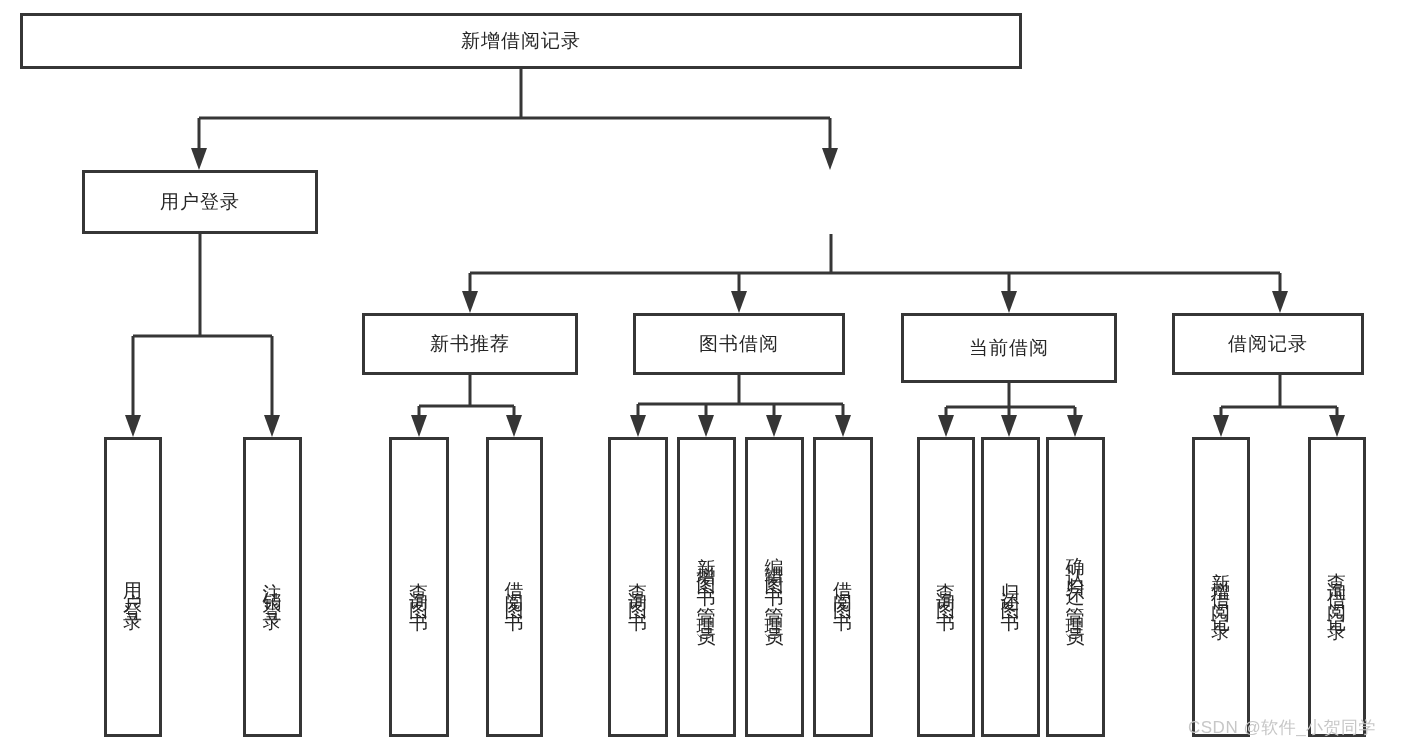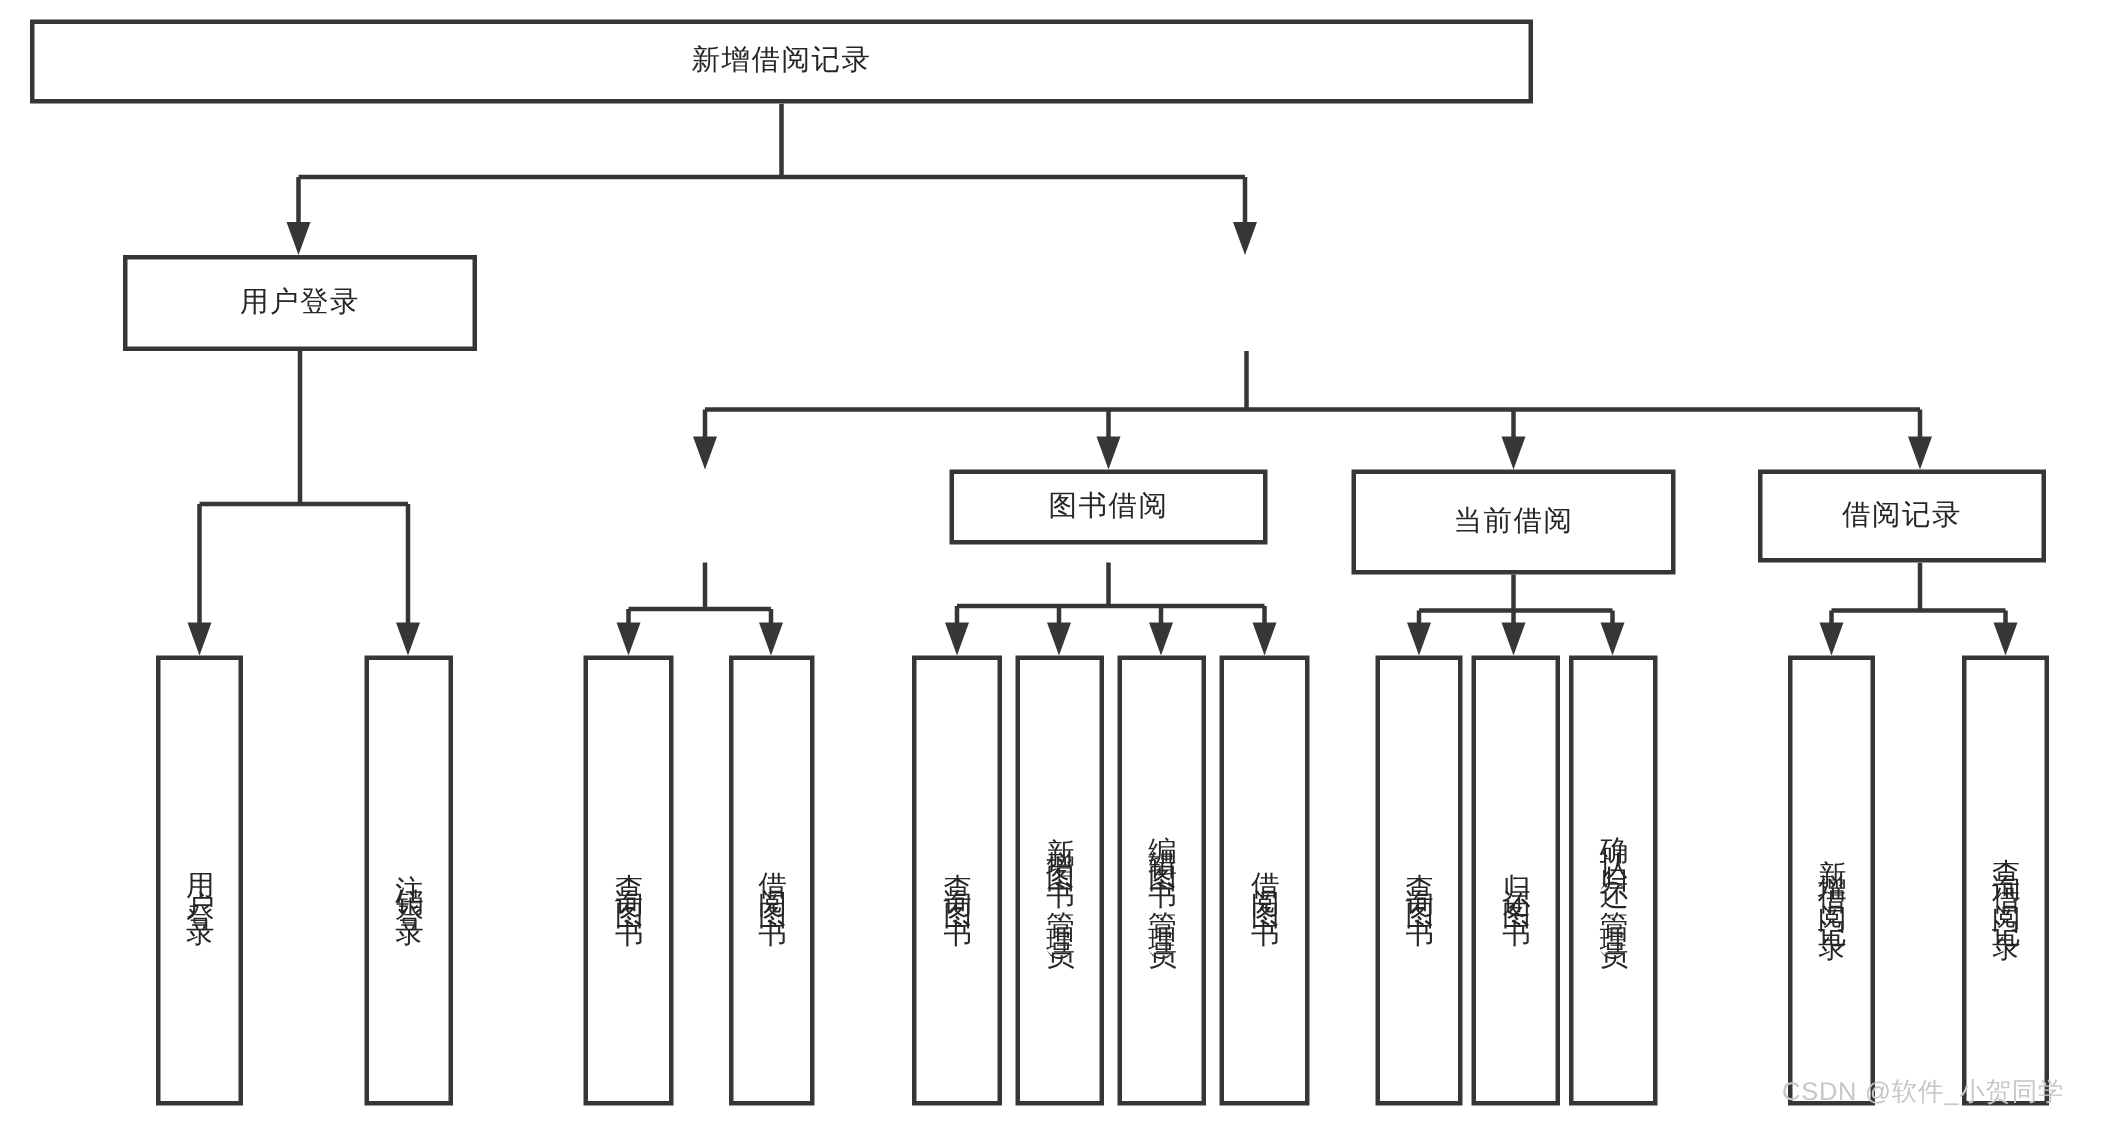--- a/index.html
+++ b/index.html
@@ -97,21 +97,22 @@
       <polygon points="1067,415 1083,415 1075,437"></polygon>
       <polygon points="1213,415 1229,415 1221,437"></polygon>
       <polygon points="1329,415 1345,415 1337,437"></polygon>
     </g>
   </svg>
 
   <div class="node" style="left:20px; top:13px; width:1002px; height:56px">新增借阅记录</div>
 
   <div class="node" style="left:82px; top:170px; width:236px; height:64px">用户登录</div>
 
-  <div class="node" style="left:633px; top:313px; width:212px; height:50px">图书借阅</div>
+  <div class="node" style="left:362px; top:313px; width:216px; height:62px">新书推荐</div>
+  <div class="node" style="left:633px; top:313px; width:212px; height:62px">图书借阅</div>
   <div class="node" style="left:901px; top:313px; width:216px; height:70px">当前借阅</div>
   <div class="node" style="left:1172px; top:313px; width:192px; height:62px">借阅记录</div>
 
   <div class="node v" style="left:104px; top:437px; width:58px; height:300px">用户登录</div>
   <div class="node v" style="left:243px; top:437px; width:59px; height:300px">注销登录</div>
 
   <div class="node v" style="left:389px; top:437px; width:60px; height:300px">查询图书</div>
   <div class="node v" style="left:486px; top:437px; width:57px; height:300px">借阅图书</div>
 
   <div class="node v" style="left:608px; top:437px; width:60px; height:300px">查询图书</div>

